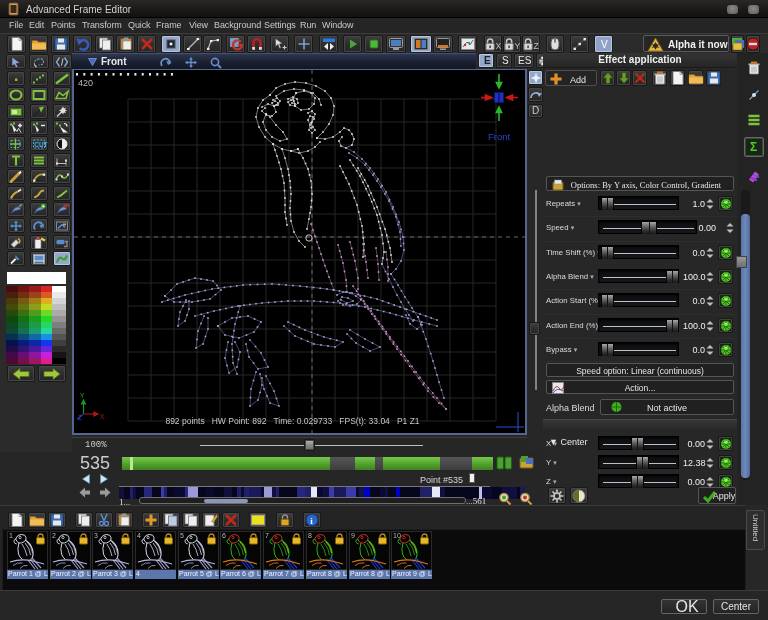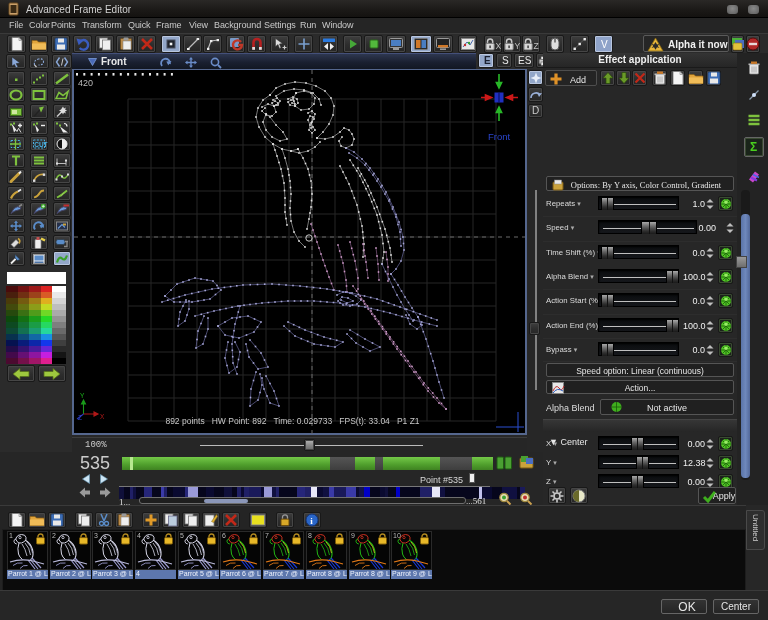--- a/index.html
+++ b/index.html
@@ -16,21 +16,21 @@
  <svg style="left:8px;top:3px" width="12" height="13" viewBox="0 0 12 13">
       <rect x="1" y="0" width="9" height="12" rx="1" fill="#caa06a" stroke="#6b4a20"></rect>
       <rect x="2.5" y="2" width="6" height="8" fill="#3a2a14"></rect>
     </svg>
  <span class="abs" style="left:26px;top:4px;color:#d2d2d2;font-size:10px;">Advanced Frame Editor</span>
  <span class="abs" style="left:727px;top:5px;width:11px;height:9px;background:radial-gradient(circle at 50% 40%,#8a8a8a,#5c5c5c);border-radius:3px;"></span>
  <span class="abs" style="left:748px;top:5px;width:11px;height:9px;background:radial-gradient(circle at 50% 40%,#8a8a8a,#5c5c5c);border-radius:3px;"></span>
 </div>
 <div class="abs" style="left:0;top:18px;width:768px;height:15px;background:#252525;">
     <span class="abs" style="left:9px;top:2px;color:#c9c9c9;font-size:9px;letter-spacing:-0.1px;">File</span>
-    <span class="abs" style="left:29px;top:2px;color:#c9c9c9;font-size:9px;letter-spacing:-0.1px;">Color</span>
+    <span class="abs" style="left:29px;top:2px;color:#c9c9c9;font-size:9px;letter-spacing:-0.1px;">Edit</span>
     <span class="abs" style="left:51px;top:2px;color:#c9c9c9;font-size:9px;letter-spacing:-0.1px;">Points</span>
     <span class="abs" style="left:82px;top:2px;color:#c9c9c9;font-size:9px;letter-spacing:-0.1px;">Transform</span>
     <span class="abs" style="left:128px;top:2px;color:#c9c9c9;font-size:9px;letter-spacing:-0.1px;">Quick</span>
     <span class="abs" style="left:156px;top:2px;color:#c9c9c9;font-size:9px;letter-spacing:-0.1px;">Frame</span>
     <span class="abs" style="left:189px;top:2px;color:#c9c9c9;font-size:9px;letter-spacing:-0.1px;">View</span>
     <span class="abs" style="left:214px;top:2px;color:#c9c9c9;font-size:9px;letter-spacing:-0.1px;">Background</span>
     <span class="abs" style="left:264px;top:2px;color:#c9c9c9;font-size:9px;letter-spacing:-0.1px;">Settings</span>
     <span class="abs" style="left:300px;top:2px;color:#c9c9c9;font-size:9px;letter-spacing:-0.1px;">Run</span>
     <span class="abs" style="left:322px;top:2px;color:#c9c9c9;font-size:9px;letter-spacing:-0.1px;">Window</span>
   </div>
@@ -1785,21 +1785,21 @@
       </div>
       <div class="abs" style="left:0;top:39px;width:41px;height:9px;background:#5d77ad;overflow:hidden;">
         <span style="position:absolute;left:1px;top:0px;color:#eef2fc;font-size:7px;white-space:nowrap;">Parrot 9 @ L...</span>
       </div>
     </div>
   </div>
 <div class="abs" style="left:746px;top:510px;width:19px;height:40px;background:#2e2e2e;border:1px solid #4a4a4a;border-radius:0 3px 3px 0;">
     <span style="position:absolute;left:13px;top:3px;color:#ccc;font-size:8px;transform:rotate(90deg);transform-origin:0 0;white-space:nowrap;">Untitled</span>
   </div>
 <div class="abs" style="left:0;top:590px;width:768px;height:30px;background:#262626;border-top:1px solid #3a3a3a;">
-    <div class="ebtn" style="left:661px;top:8px;width:46px;height:15px;background:linear-gradient(180deg,#333,#252525);border-color:#666;"><span style="position:relative;top:1px;font-size:12px;padding-left:6px;">OK</span></div>
+    <div class="ebtn" style="left:661px;top:8px;width:46px;height:15px;background:linear-gradient(180deg,#333,#252525);border-color:#666;"><span style="position:relative;top:1px;font-size:16px;padding-left:6px;">OK</span></div>
     <div class="ebtn" style="left:713px;top:8px;width:46px;height:15px;background:linear-gradient(180deg,#333,#252525);border-color:#666;"><span style="position:relative;top:1px;font-size:10px;">Center</span></div>
   </div>
 <div class="abs" style="left:543px;top:53px;width:194px;height:452px;background:#272727;">
     <div class="abs" style="left:0;top:0;width:194px;height:15px;background:linear-gradient(180deg,#343434,#262626);border-bottom:1px solid #1a1a1a;text-align:center;font-size:10px;line-height:14px;"><span style="color:#f0f0f0;font-weight:bold;">Effect application</span></div>
     <div class="ebtn" style="left:2px;top:17px;width:52px;height:16px;background:#242424;border-color:#4e4e4e;">
       <svg style="position:absolute;left:4px;top:2px" width="12" height="12" viewBox="0 0 12 12">
         <path d="M6 0.5 v11 M0.5 6 h11" stroke="#e09228" stroke-width="3.2"></path>
       </svg>
       <span style="position:absolute;left:24px;top:2.5px;font-size:9px;color:#e8e8e8;">Add</span>
     </div>

